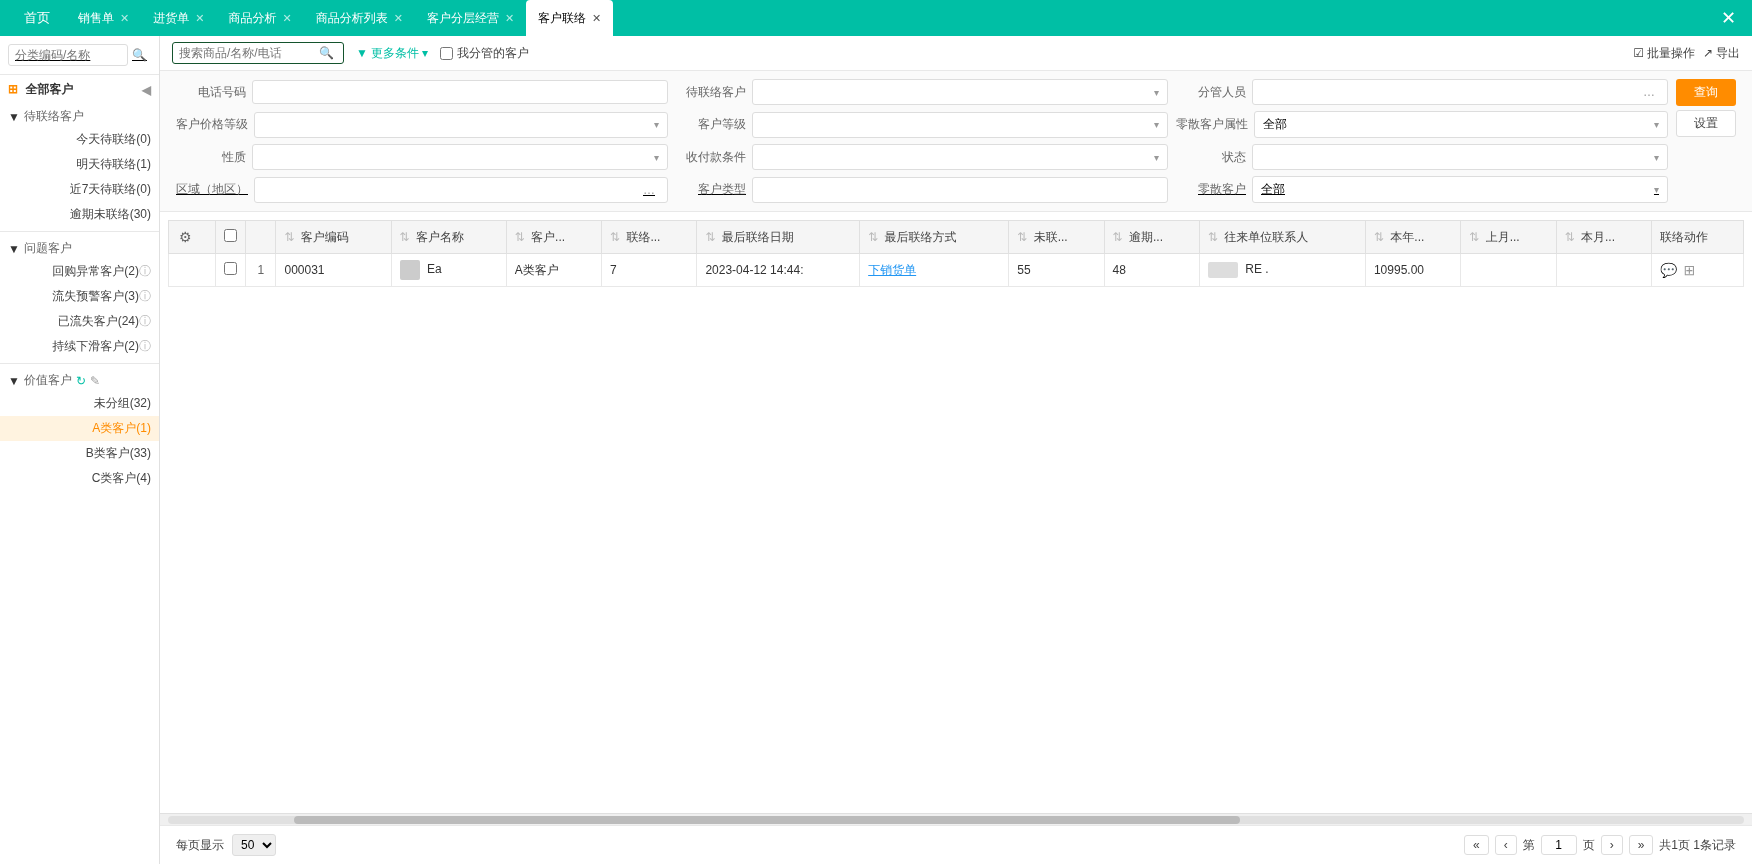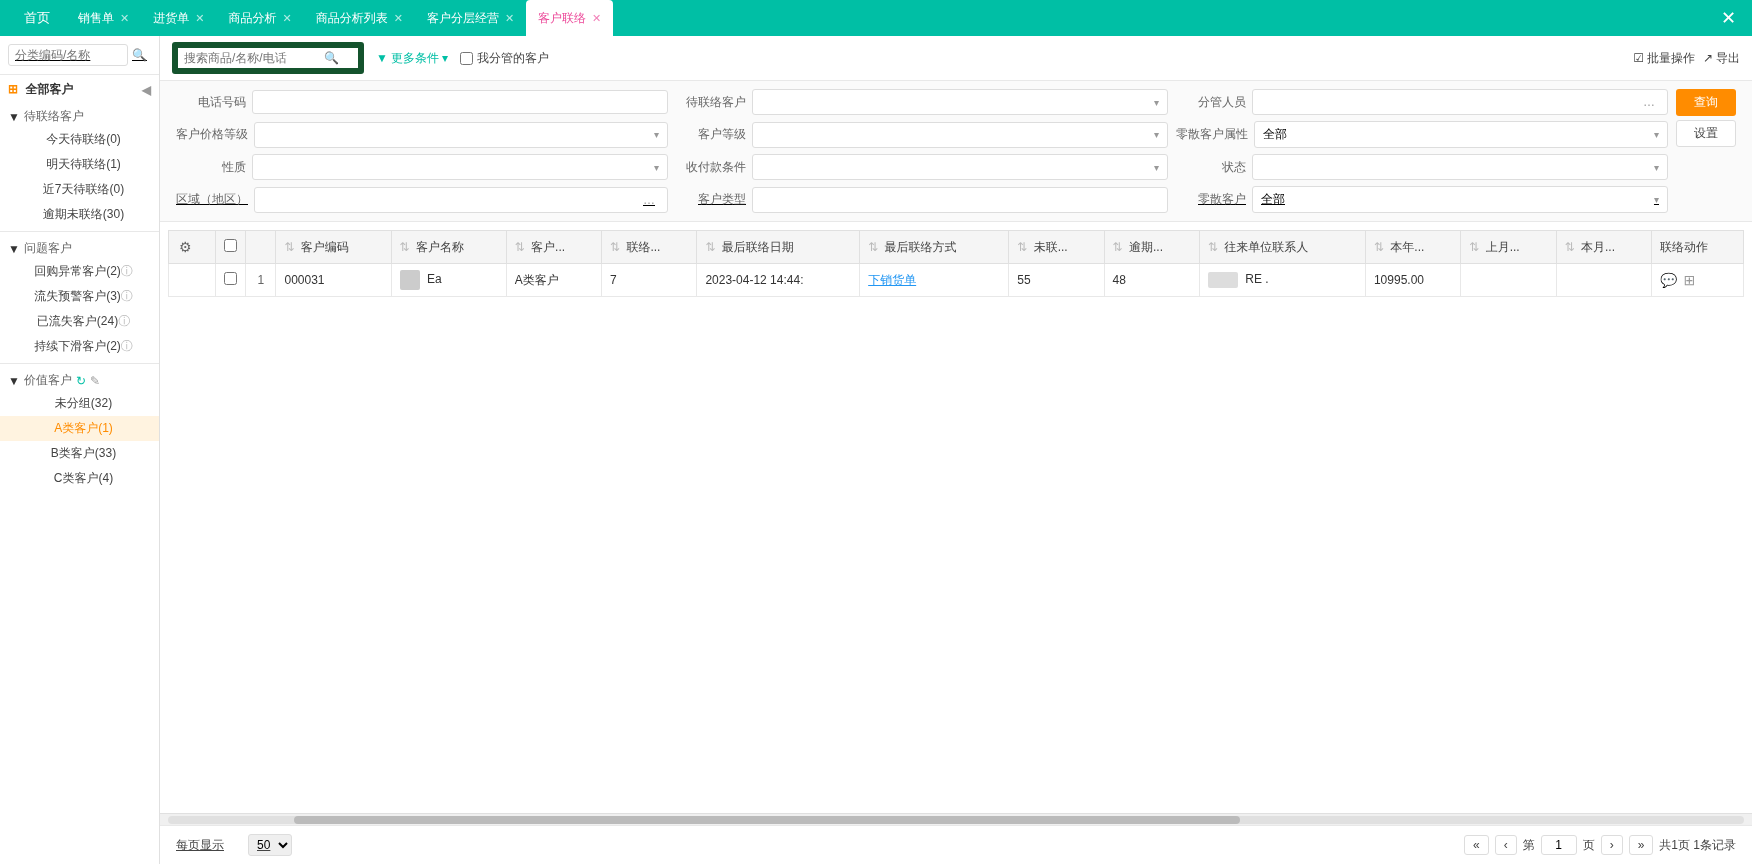--- a/index.html
+++ b/index.html
@@ -17,21 +17,21 @@
     .nav-item {
       padding: 8px 12px;
       height: 36px;
       display: flex;
       align-items: center;
       cursor: pointer;
       color: white;
       font-size: 13px;
       white-space: nowrap;
     }
-    .nav-item.active { background: white; color: #ec4899; border-radius: 4px 4px 0 0; }
+    .nav-item.active { background: white; color: #000000; border-radius: 4px 4px 0 0; }
     .nav-item .close-btn { margin-left: 6px; font-size: 11px; opacity: 0.7; }
     .nav-home { padding: 0 16px; }
     .nav-spacer { flex: 1; }
     .nav-close-all { color: white; font-size: 18px; cursor: pointer; padding: 0 8px; }
 
     
     .main-layout {
       display: flex;
       height: calc(864px - 36px);
     }
@@ -80,21 +80,21 @@
       align-items: center;
     }
     .sidebar-group-label .triangle { margin-right: 4px; color: #333; }
 
     .sidebar-item {
       padding: 4px 8px 4px 16px;
       color: #444;
       cursor: pointer;
       display: flex;
       align-items: center;
-      justify-content: center;
+      justify-content: flex-end;
     }
     .sidebar-item.active { background: #fff3e0; color: #ff8c00; }
 
     .sidebar-divider { height: 1px; background: #e8e8e8; margin: 4px 0; }
 
     
     .content-area {
       flex: 1;
       display: flex;
       flex-direction: column;
@@ -107,24 +107,24 @@
       padding: 6px 12px;
       border-bottom: 1px solid #e8e8e8;
       display: flex;
       align-items: center;
       gap: 12px;
       background: white;
     }
     .filter-search {
       display: flex;
       align-items: flex-end;
-      border: 6px solid #14532d;
+      border: 1px solid #14532d;
       border-radius: 3px;
       padding: 3px 6px;
-      width: 192px;
+      width: 172px;
     }
     .filter-search input { border: none; outline: none; font-size: 12px; width: 140px; }
     .filter-search .icon { color: #00bfa5; }
 
     .filter-more {
       display: flex;
       align-items: center;
       color: #00bfa5;
       cursor: pointer;
       gap: 3px;
@@ -256,21 +256,21 @@
 
     
     .pagination {
       padding: 8px 16px;
       border-top: 1px solid #e8e8e8;
       display: flex;
       align-items: center;
       justify-content: space-between;
       background: white;
     }
-    .pagination-left { display: flex; align-items: center; gap: 24px; color: #444; text-decoration: underline; }
+    .pagination-left { display: flex; align-items: center; gap: 8px; color: #444; }
     .pagination-left select {
       border: 1px solid #ddd;
       border-radius: 3px;
       padding: 2px 4px;
       font-size: 12px;
     }
     .pagination-right { display: flex; align-items: center; gap: 6px; color: #444; }
     .page-btn {
       border: 1px solid #ddd;
       background: white;

